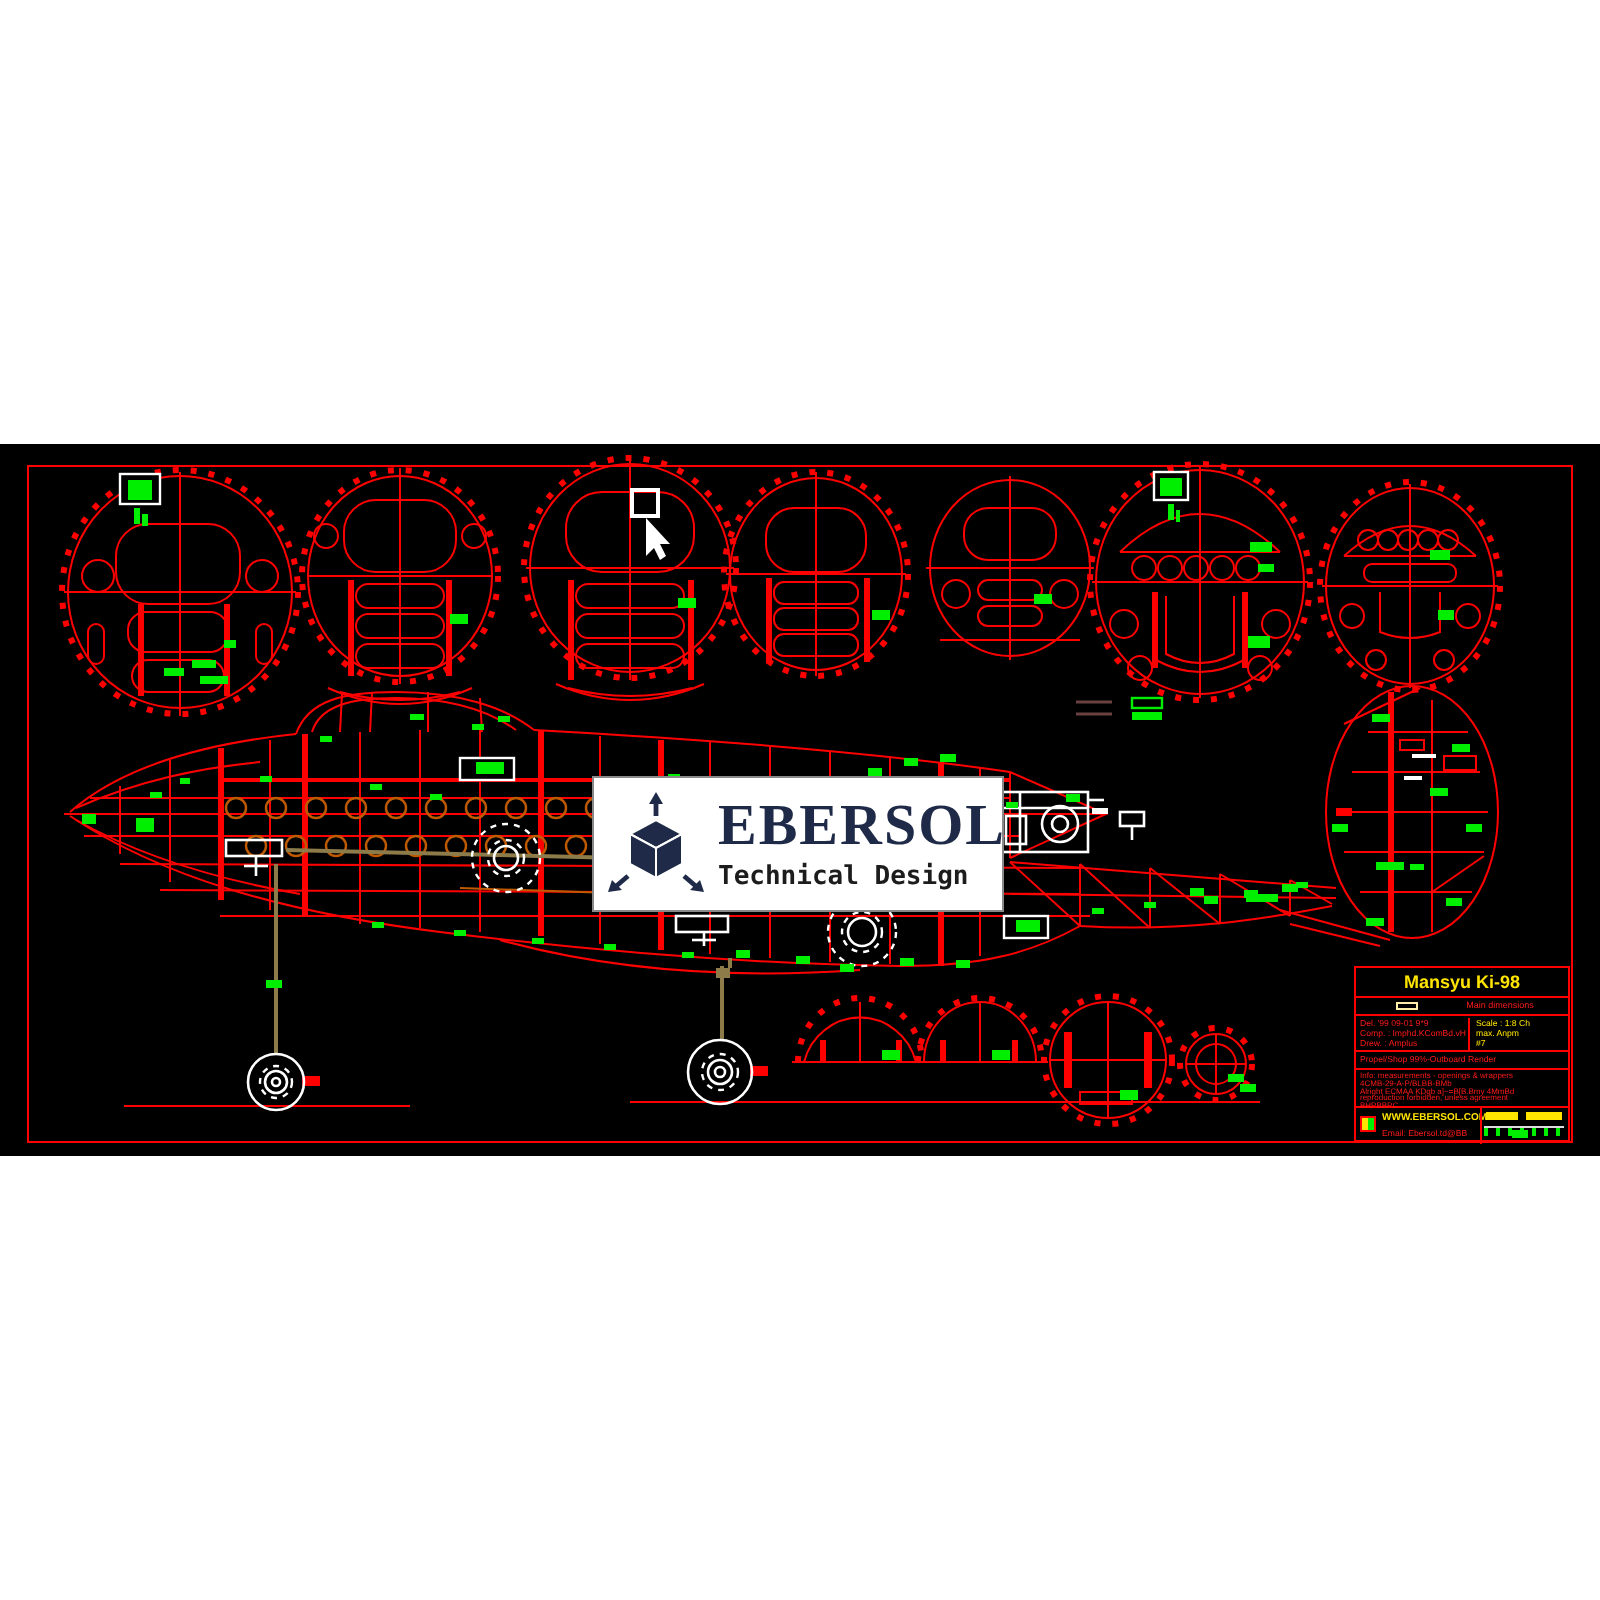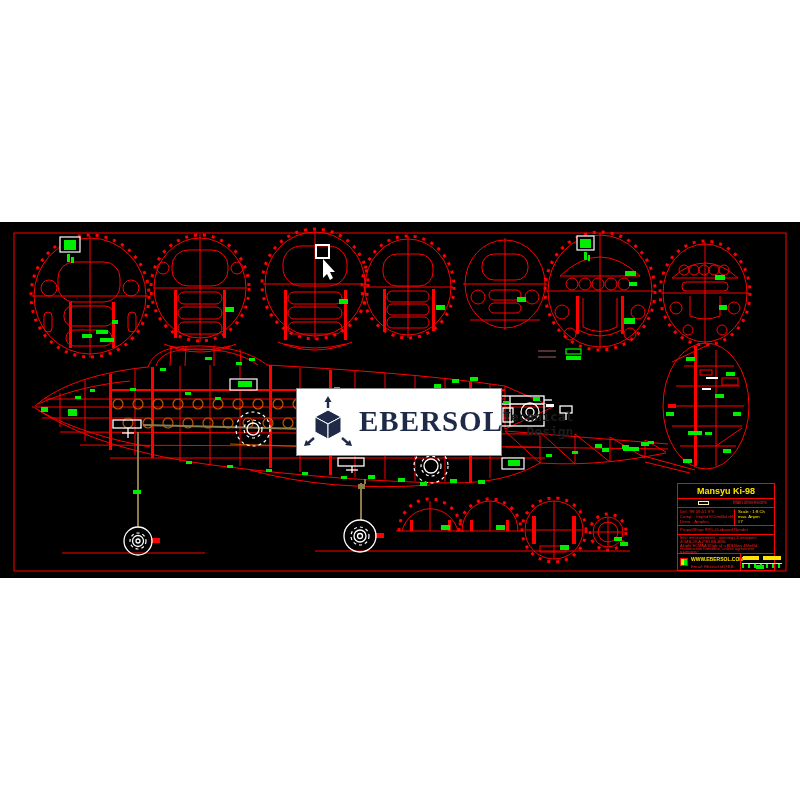--- a/index.html
+++ b/index.html
@@ -5,28 +5,28 @@
   html,body{margin:0;padding:0;background:#fff;}
   .stage{position:relative;width:800px;height:800px;background:#ffffff;overflow:hidden;
          font-family:"Liberation Sans",sans-serif;}
   .canvas-bg{position:absolute;left:0;top:222px;width:800px;height:356px;background:#000;}
   svg.plan{position:absolute;left:0;top:0;width:800px;height:800px;}
 
   
   .logo{position:absolute;left:296px;top:388px;width:204px;height:66px;background:#ffffff;
         border:1px solid #8a8a8a;display:flex;align-items:center;z-index:5;}
   .logo .cube{width:58px;height:60px;flex:0 0 58px;margin-left:2px;}
-  .logo .ltext{display:flex;flex-direction:row;align-items:flex-start;margin-left:2px;}
+  .logo .ltext{display:flex;flex-direction:column;align-items:flex-start;margin-left:2px;}
   .logo .brand{font-family:"Liberation Serif","DejaVu Serif",serif;font-weight:bold;
                font-size:29px;line-height:30px;color:#1e2a47;letter-spacing:1px;}
   .logo .tagline{font-family:"DejaVu Sans Mono",monospace;font-weight:bold;font-size:13px;
                  line-height:15px;color:#1c1c1c;margin-top:3px;text-align:right;}
 
   
-  .tb{position:absolute;left:677px;top:483px;width:98px;height:88px;border:1px solid #ff0000;
+  .tb{position:absolute;left:677px;top:483px;width:108px;height:88px;border:1px solid #ff0000;
       box-sizing:border-box;background:#000;z-index:4;color:#ff1a1a;}
   .tb *{box-sizing:border-box;}
   .tb .row1{position:absolute;left:0;top:0;width:100%;height:15px;border-bottom:1px solid #f00;
             color:#ffe400;font-weight:bold;font-size:9px;line-height:14px;text-align:center;}
   .tb .row2{position:absolute;left:0;top:15px;width:100%;height:9px;border-bottom:1px solid #f00;}
   .tb .row2 .chip{position:absolute;left:20px;top:2px;width:11px;height:4px;border:1px solid #ffeeaa;}
   .tb .row2 .r2t{position:absolute;left:40px;top:1px;width:64px;font-size:4.5px;text-align:center;}
   .tb .row3{position:absolute;left:0;top:24px;width:100%;height:18px;border-bottom:1px solid #f00;}
   .tb .row3 .cl{position:absolute;left:1px;top:1px;width:56px;height:16px;border-right:1px solid #f00;
                 font-size:4.3px;line-height:5.2px;padding-left:1px;}

